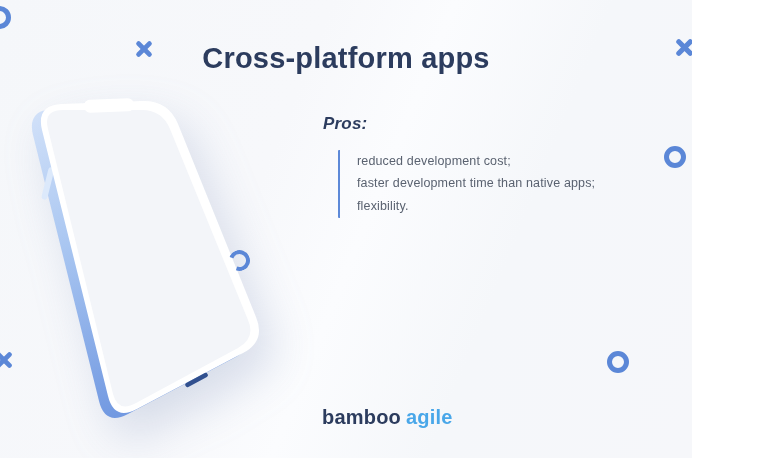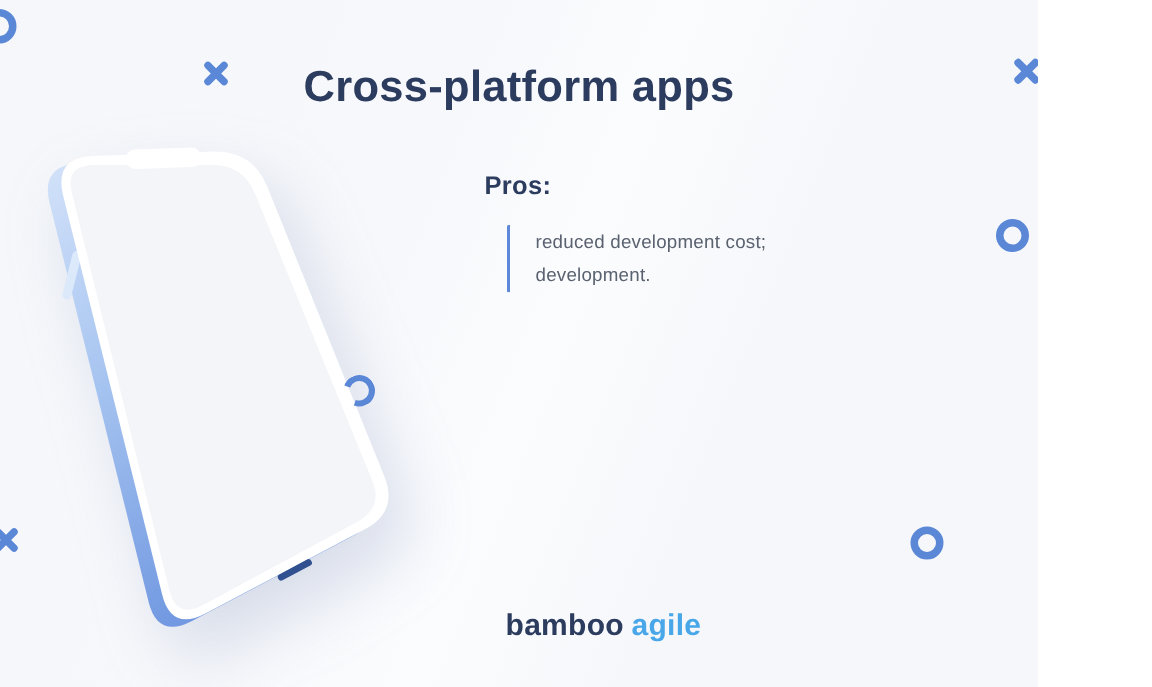--- a/index.html
+++ b/index.html
@@ -11,32 +11,32 @@
   
   .title{
     position:absolute;top:42px;left:0;width:100%;text-align:center;
     font-size:29px;font-weight:700;color:#2c3c5e;letter-spacing:.2px;margin:0;
   }
   
   .section{position:absolute;left:322px;}
   .section.pros{top:114px;}
   .section.cons{top:263px;}
   .section h2{
-    margin:0 0 9px 1px;font-size:17px;font-weight:700;color:#2c3c5e;letter-spacing:.2px;
+    margin:0 0 9px 1px;font-size:17px;font-weight:700;color:#2c3c5e;letter-spacing:.2px;font-style:italic;
   }
   .section ul{
     margin:16px;list-style:none;padding:0 0 0 17px;
     border-left:2px solid #5d89d8;border-radius:1px;
   }
   .section li{
     font-size:12.5px;line-height:13px;color:#5a6270;letter-spacing:.15px;
     padding:4.8px 0;
   }
   
-  .logo{position:absolute;left:337px;top:406px;font-size:20px;font-weight:700;letter-spacing:.2px;}
+  .logo{position:absolute;left:322px;top:406px;font-size:20px;font-weight:700;letter-spacing:.2px;}
   .logo .b{color:#2c3c5e;}
   .logo .a{color:#49a7e9;margin-left:5px;}
   
   .ring{position:absolute;box-sizing:border-box;border-radius:50%;border:5px solid #5b87d7;}
   .ring.r-topleft{left:-12px;top:6px;width:23px;height:23px;}
   .ring.r-right1{left:664px;top:146px;width:22px;height:22px;}
   .ring.r-mid{left:229px;top:250px;width:21px;height:21px;border-width:4.5px;border-left-color:transparent;transform:rotate(-25deg);}
   .ring.r-right2{left:607px;top:351px;width:22px;height:22px;}
   .ring.r-botright{left:695px;top:444px;width:26px;height:26px;border-width:5.5px;}
   .xmark{position:absolute;}
@@ -116,21 +116,22 @@
         </g>
       </svg>
   </div>
 
   <h1 class="title">Cross-platform apps</h1>
 
   <div class="section pros">
     <h2>Pros:</h2>
     <ul>
       <li>reduced development cost;</li>
-      <li>development.</li>
+      <li>faster development time than native apps;</li>
+      <li>flexibility.</li>
     </ul>
   </div>
 
 
   <div class="logo">
     <span class="b">bamboo</span><span class="a">agile</span>
   </div>
 
 </div>
 

